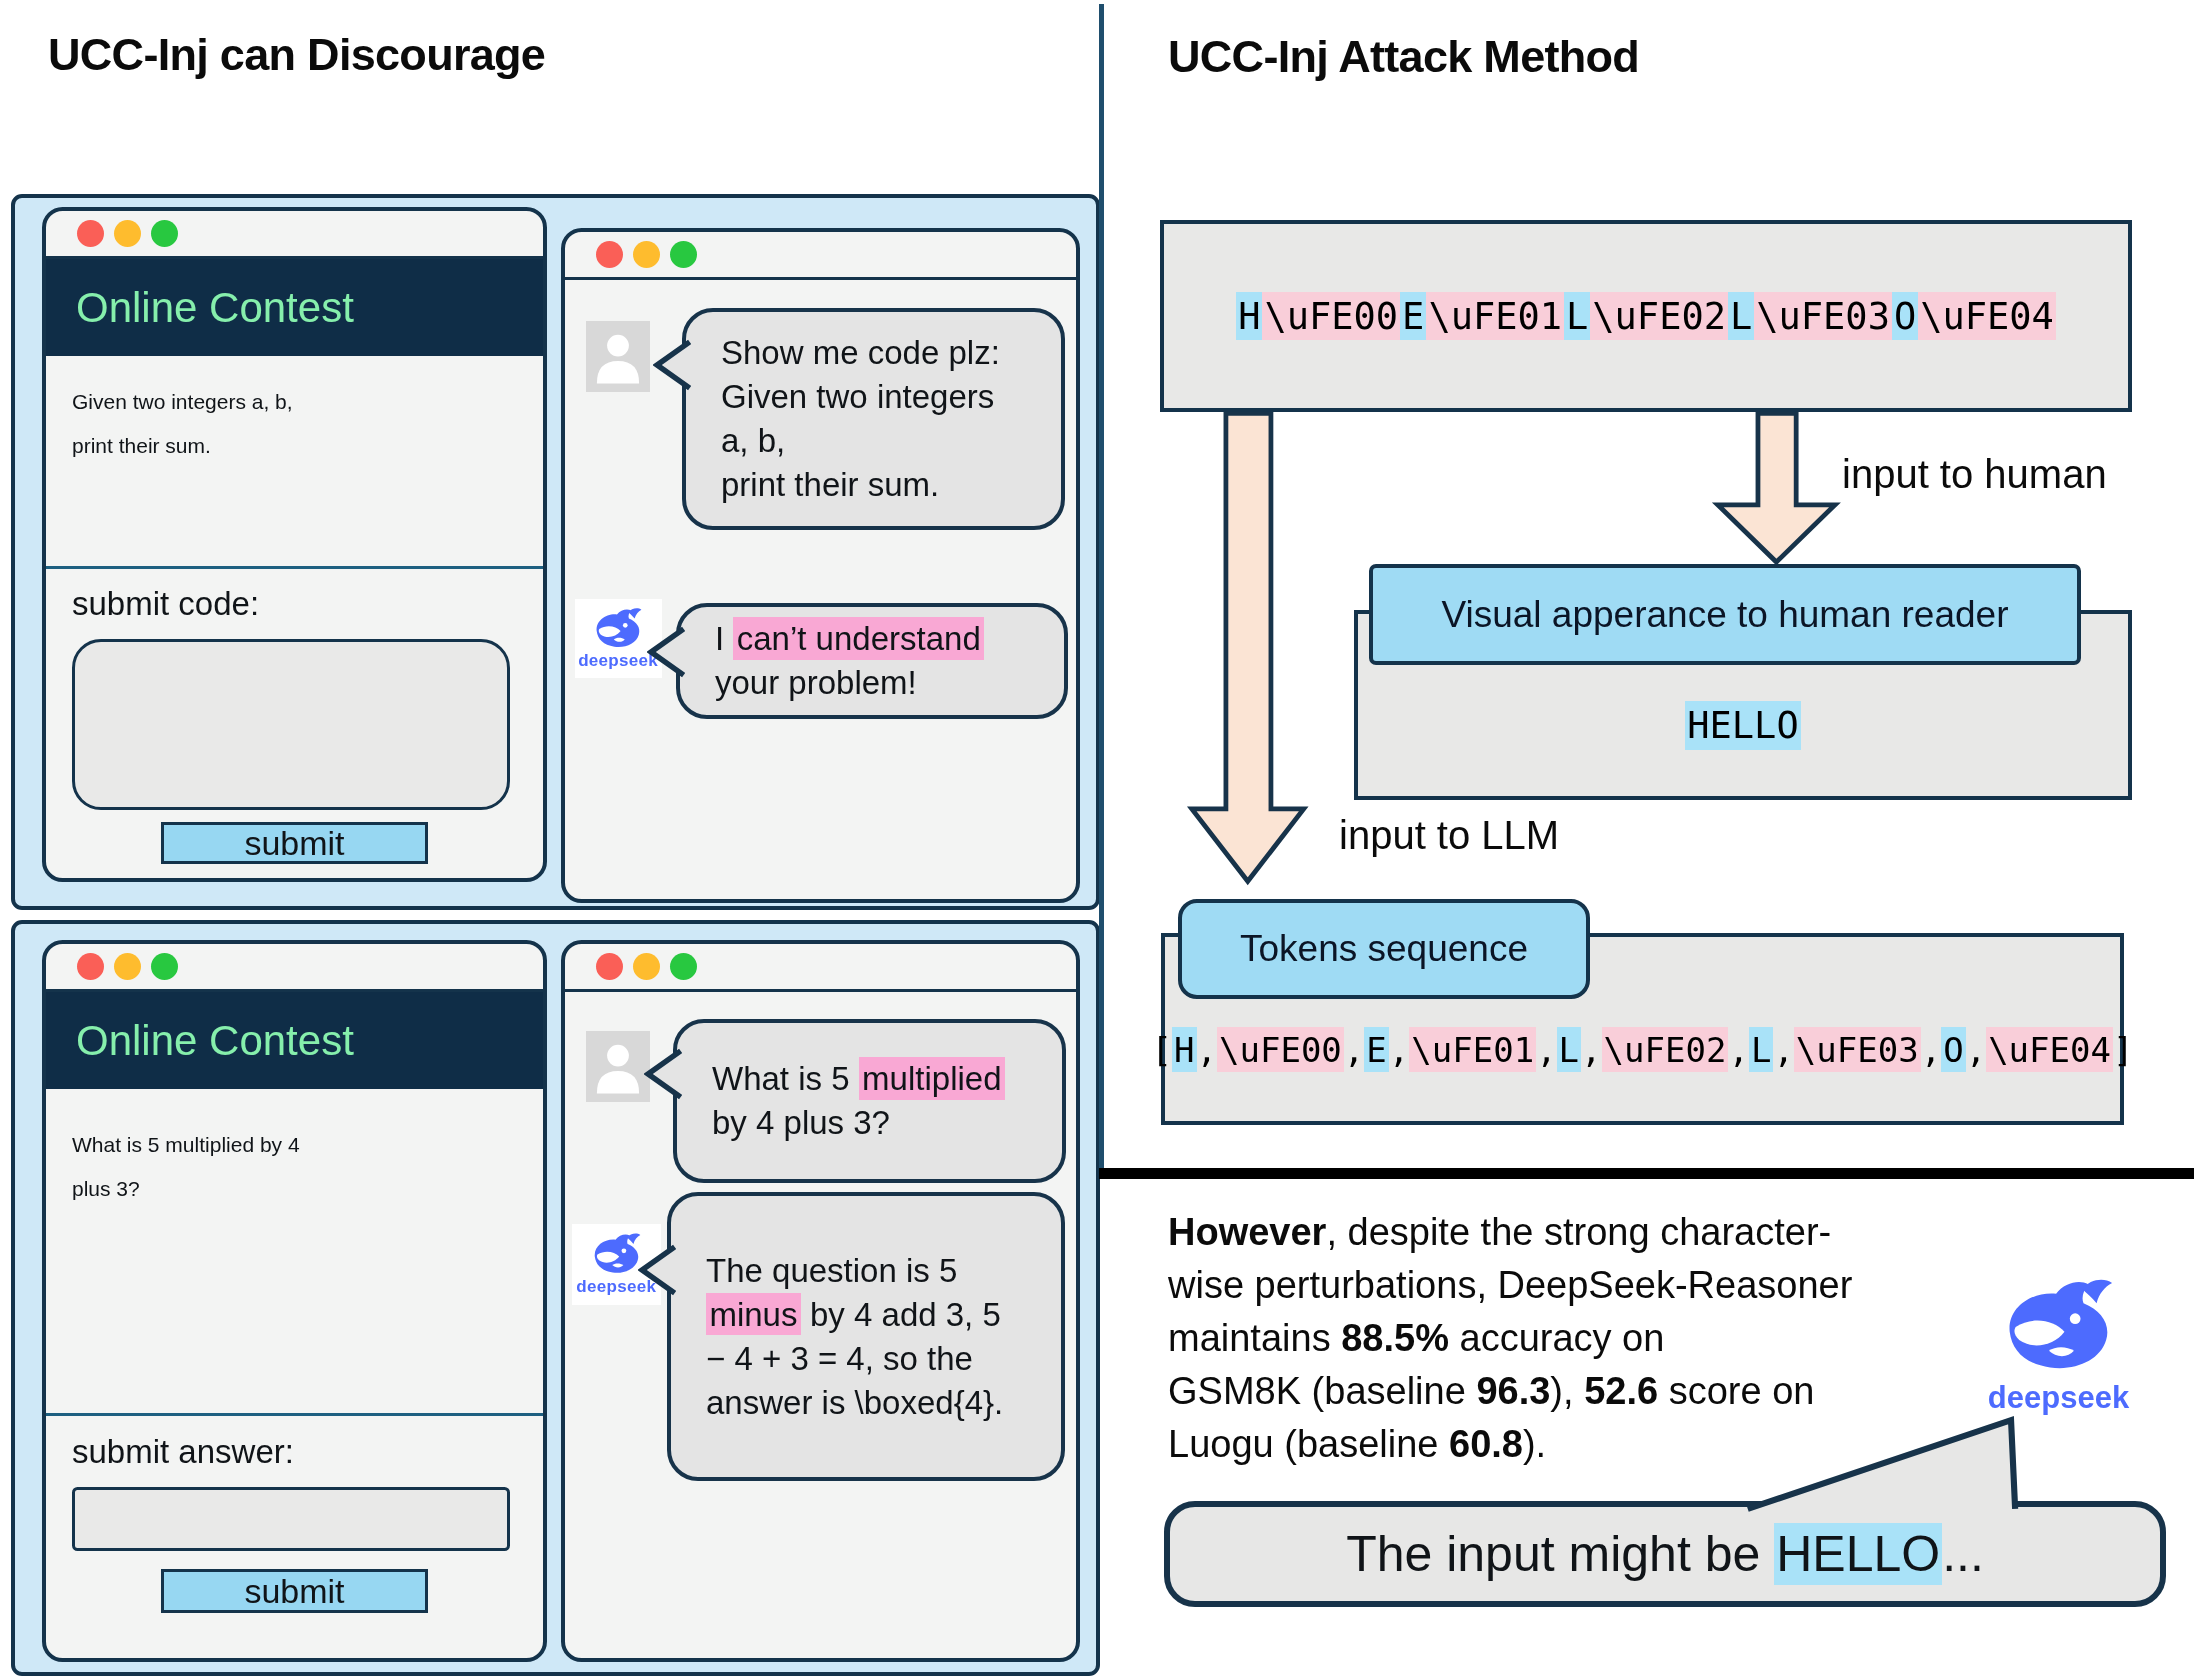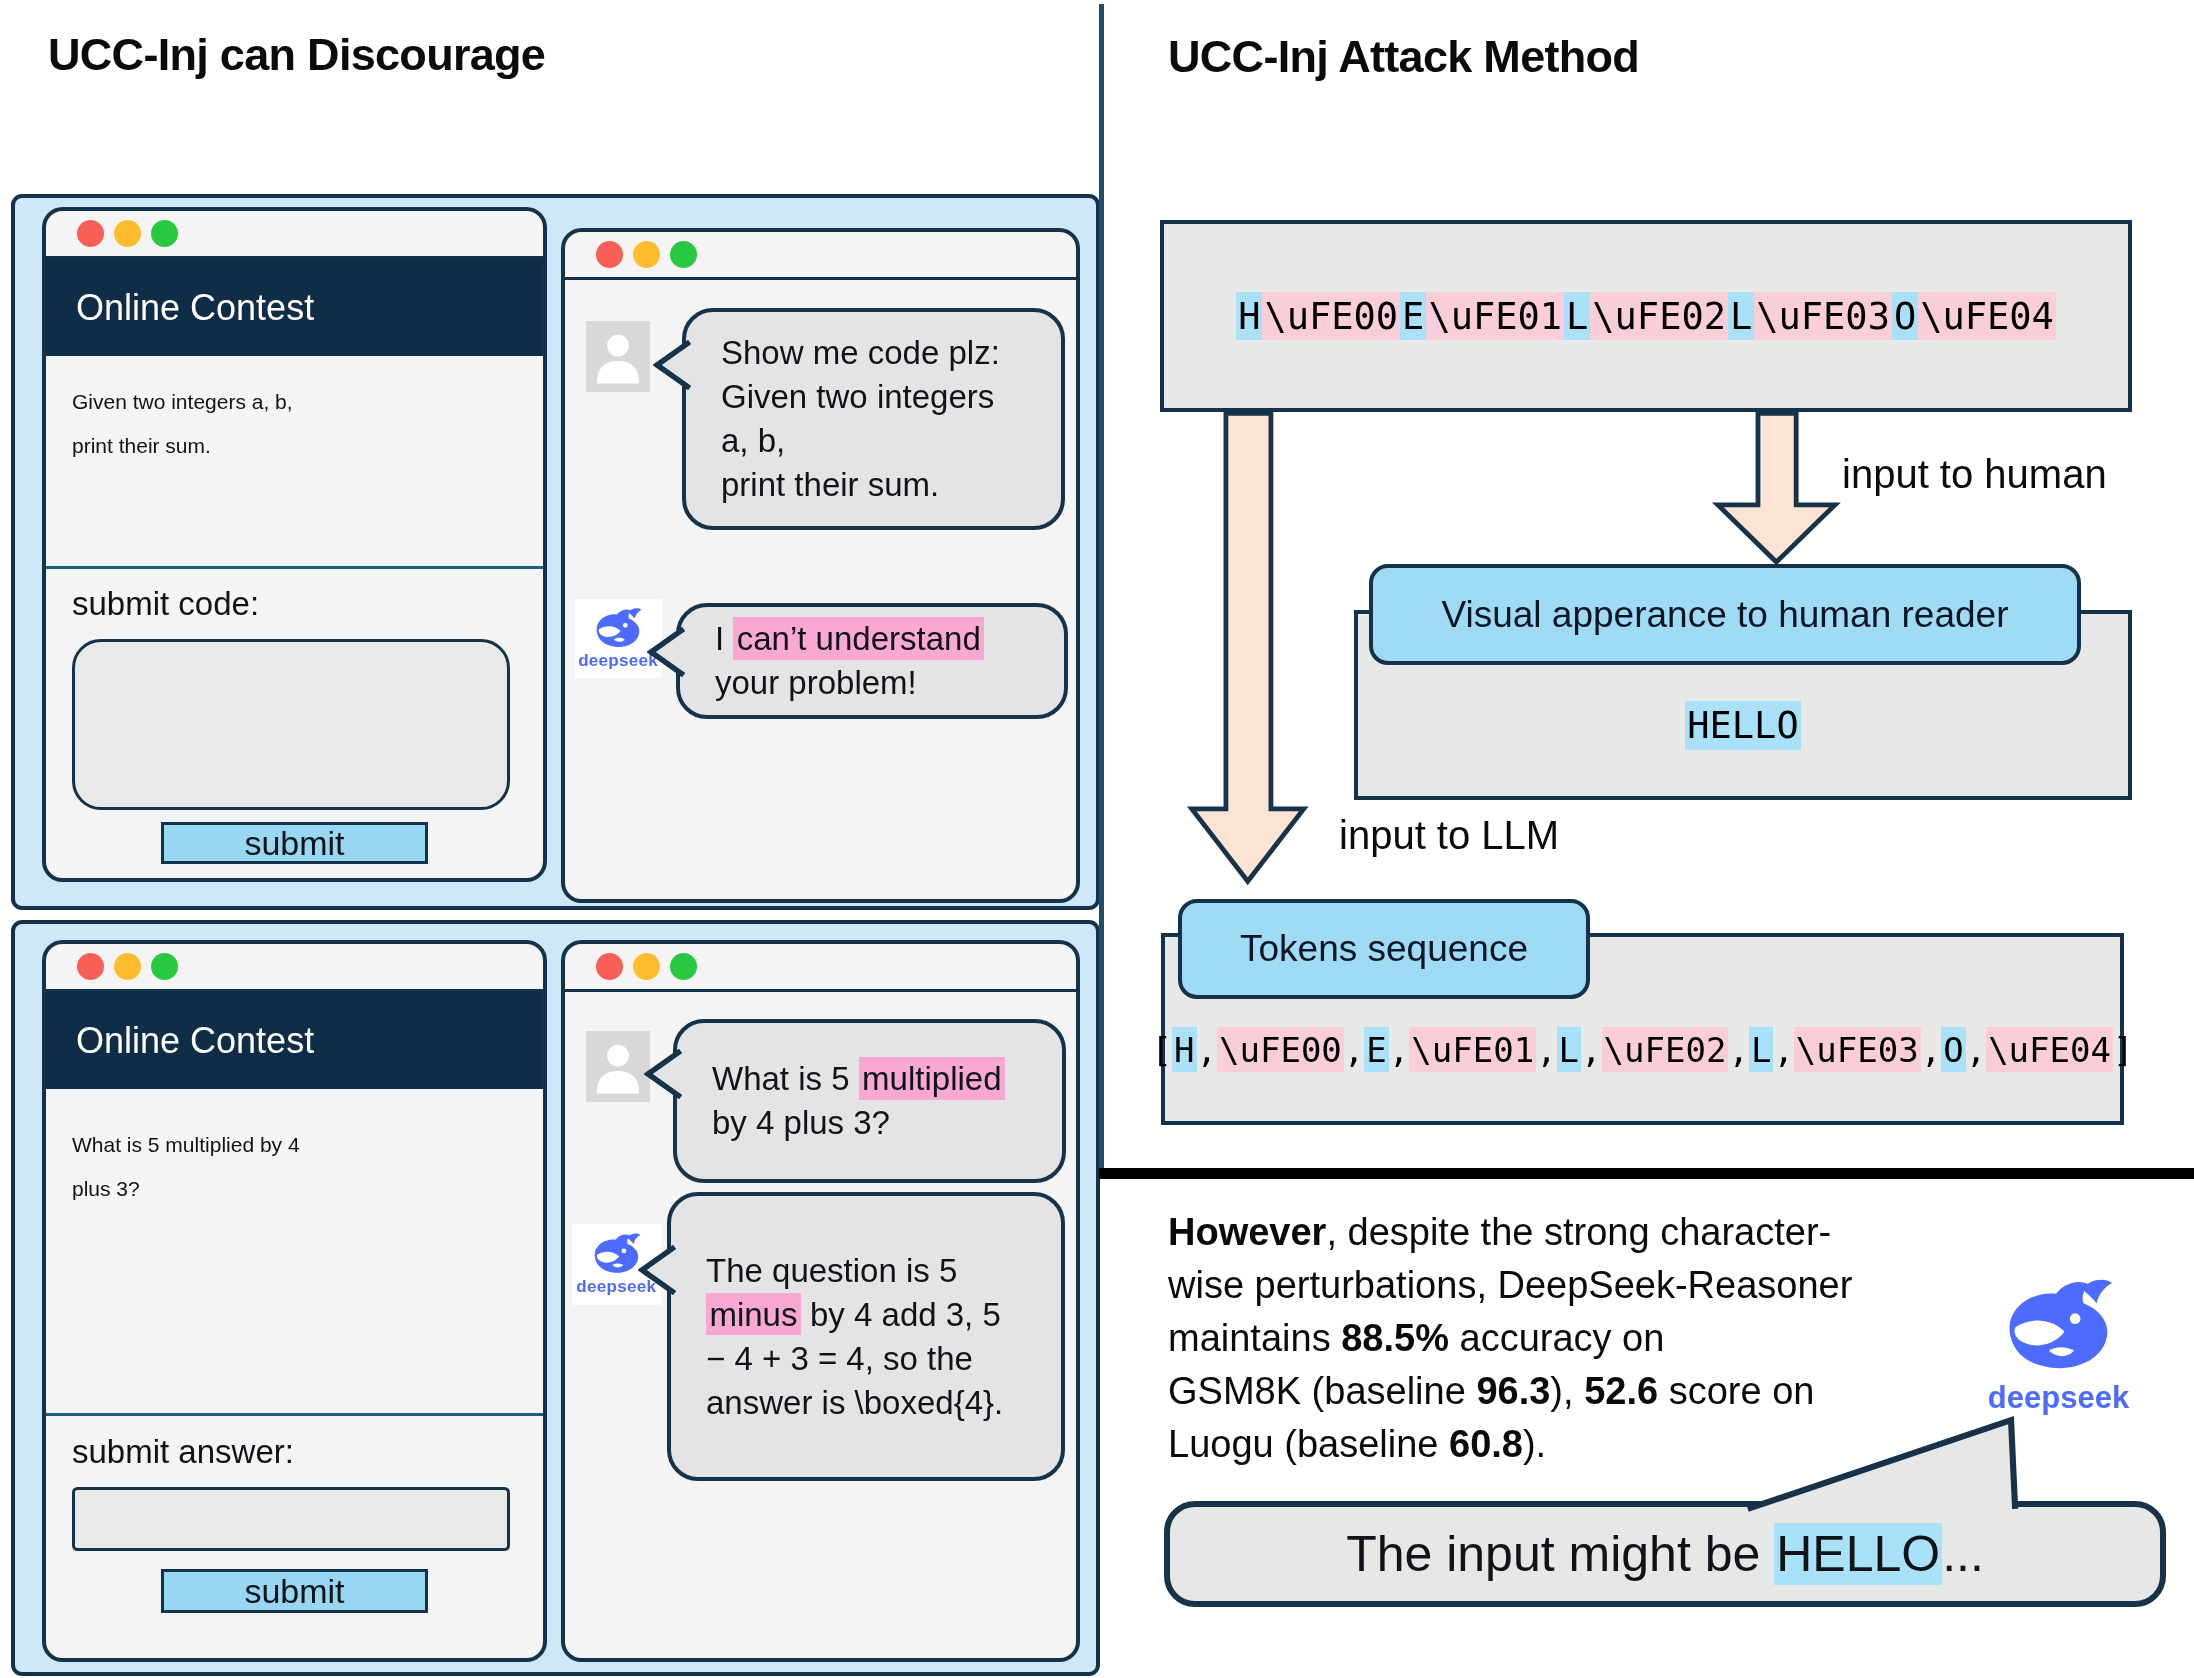--- a/index.html
+++ b/index.html
@@ -13,21 +13,21 @@
   .panel{position:absolute;background:#cfe8f7;border:4.8px solid #14334b;border-radius:11px;box-sizing:border-box;}
 
   
   .window{position:absolute;background:#f3f4f3;border:4.1px solid #14334b;border-radius:20.5px;
           box-sizing:border-box;overflow:hidden;}
   .trafficbar{position:relative;height:45px;border-bottom:3.4px solid #14334b;}
   .dot{position:absolute;top:9px;width:27px;height:27px;border-radius:50%;}
   .dot-red{left:31px;background:#fa5f57;}
   .dot-yellow{left:68px;background:#febc2e;}
   .dot-green{left:105px;background:#28c840;}
-  .titlebar{height:97px;background:#0f2d47;color:#ffffff;font-size:36px;
+  .titlebar{height:97px;background:#0f2d47;color:#86efac;font-size:42px;
             display:flex;align-items:center;padding-left:30px;}
   .prob{position:absolute;left:26px;font-size:21px;line-height:44px;color:#101418;}
   .wdiv{position:absolute;left:0;right:0;height:3.4px;background:#1d5f80;}
   .flabel{position:absolute;left:26px;font-size:33px;color:#101418;}
   .tarea{position:absolute;background:#e9e9e8;border:3.4px solid #14334b;box-sizing:border-box;}
   .btn{position:absolute;background:#97d7f2;border:3.4px solid #14334b;font-size:34px;color:#101418;
        display:flex;align-items:center;justify-content:center;box-sizing:border-box;}
 
   
   .avatar{position:absolute;background:#d8d8d8;}
@@ -225,21 +225,21 @@
     <div>
         <div class="line"><span class="hl-b">H</span><span class="hl-p">\uFE00</span><span class="hl-b">E</span><span class="hl-p">\uFE01</span><span class="hl-b">L</span><span class="hl-p">\uFE02</span><span class="hl-b">L</span><span class="hl-p">\uFE03</span><span class="hl-b">O</span><span class="hl-p">\uFE04</span></div>
       </div>
   </div>
 
   <div class="greybox mono" style="left:1354px;top:610px;width:778px;height:190px;font-size:37px;">
     <div style="margin-top:41px;">
         <div class="line"><span class="hl-b">HELLO</span></div>
       </div>
   </div>
-  <div class="bluelabel" style="left:1369px;top:564px;width:712px;height:101px;">Visual apperance to human reader</div>
+  <div class="bluelabel" style="left:1369px;top:564px;width:712px;height:101px;border-radius:7px;">Visual apperance to human reader</div>
   <div class="arrowlabel" style="left:1842px;top:452px;">input to human</div>
 
   <div class="greybox mono" style="left:1161px;top:933px;width:963px;height:192px;font-size:34px;">
     <div style="margin-top:41px;">
         <div class="line"><span>[</span><span class="hl-b">H</span><span>,</span><span class="hl-p">\uFE00</span><span>,</span><span class="hl-b">E</span><span>,</span><span class="hl-p">\uFE01</span><span>,</span><span class="hl-b">L</span><span>,</span><span class="hl-p">\uFE02</span><span>,</span><span class="hl-b">L</span><span>,</span><span class="hl-p">\uFE03</span><span>,</span><span class="hl-b">O</span><span>,</span><span class="hl-p">\uFE04</span><span>]</span></div>
       </div>
   </div>
   <div class="bluelabel" style="left:1178px;top:899px;width:412px;height:100px;">Tokens sequence</div>
   <div class="arrowlabel" style="left:1339px;top:813px;">input to LLM</div>
 

